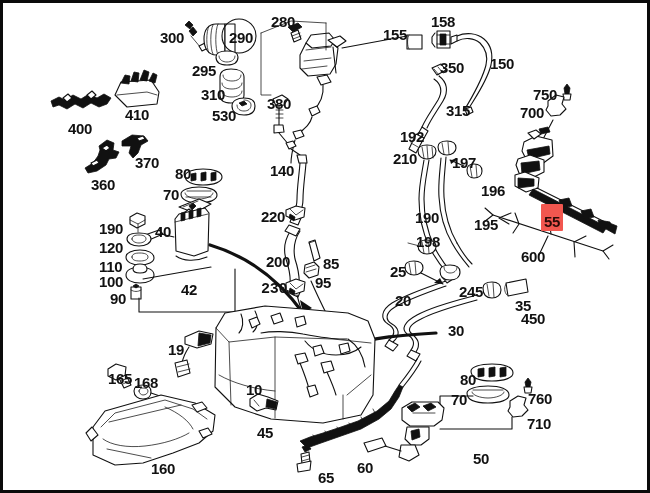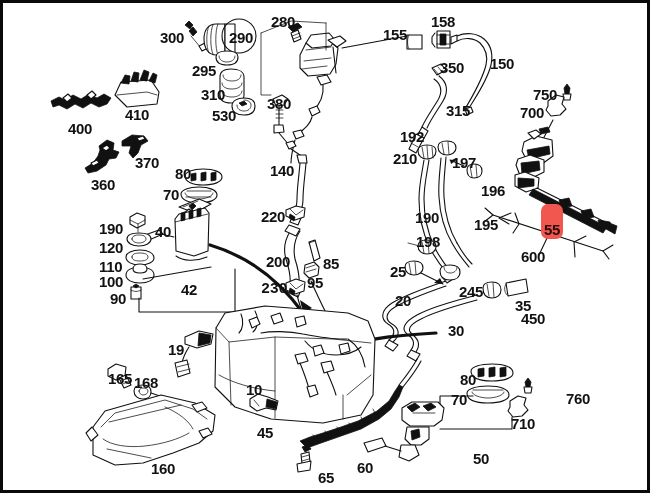--- a/index.html
+++ b/index.html
@@ -9,22 +9,22 @@
     background:#ffffff;border:3px solid #0a0a0a;overflow:hidden;
   }
   #diagram{position:absolute;left:0;top:0;width:650px;height:493px;}
   .lbl{
     position:absolute;font-family:"Liberation Sans", sans-serif;
     font-weight:bold;color:#111111;white-space:nowrap;
     line-height:1;letter-spacing:-0.3px;
   }
   .lbl.s15{font-size:15px;}
   .hl{
-    background:#f2574f;color:#2b0b08;padding:18px 3px 2px 3px;
-    border-radius:7px;
+    background:#f2574f;color:#2b0b08;padding:10px 3px 2px 3px;
+    border-radius:1px;
   }
   svg{display:block;}
   .pt{fill:none;stroke:#111111;stroke-width:1.1;stroke-linecap:round;stroke-linejoin:round;}
   .ptf{fill:#ffffff;stroke:#111111;stroke-width:1.1;stroke-linejoin:round;stroke-linecap:round;}
   .dk{fill:#111111;stroke:#111111;stroke-width:0.8;stroke-linejoin:round;}
   .thin{fill:none;stroke:#111111;stroke-width:0.75;stroke-linecap:round;}
   .arrw{fill:#111111;}
   .fat{fill:none;stroke:#111111;stroke-width:3.2;stroke-linecap:round;}
 </style>
 </head>
@@ -520,21 +520,21 @@
     <span class="lbl s15" style="left:96px;top:218px;">190</span>
     <span class="lbl s15" style="left:152px;top:221px;">40</span>
     <span class="lbl s15" style="left:96px;top:237px;">120</span>
     <span class="lbl s15" style="left:96px;top:256px;">110</span>
     <span class="lbl s15" style="left:96px;top:271px;">100</span>
     <span class="lbl s15" style="left:107px;top:288px;">90</span>
     <span class="lbl s15" style="left:178px;top:279px;">42</span>
     <span class="lbl s15" style="left:263px;top:251px;">200</span>
     <span class="lbl s15" style="left:258px;top:279px;font-family:Liberation Mono, monospace;">230</span>
     <span class="lbl s15" style="left:320px;top:253px;">85</span>
-    <span class="lbl s15" style="left:304px;top:272px;">95</span>
+    <span class="lbl s15" style="left:312px;top:272px;">95</span>
     <span class="lbl s15" style="left:412px;top:207px;">190</span>
     <span class="lbl s15" style="left:413px;top:231px;">198</span>
     <span class="lbl s15" style="left:471px;top:214px;">195</span>
     <span class="lbl s15 hl" style="left:538px;top:201px;">55</span>
     <span class="lbl s15" style="left:518px;top:246px;">600</span>
     <span class="lbl s15" style="left:387px;top:261px;">25</span>
     <span class="lbl s15" style="left:456px;top:281px;">245</span>
     <span class="lbl s15" style="left:484px;top:308px;margin-left:34px;">450</span>
     <span class="lbl s15" style="left:512px;top:295px;">35</span>
     <span class="lbl s15" style="left:392px;top:290px;">20</span>
@@ -542,18 +542,18 @@
     <span class="lbl s15" style="left:243px;top:379px;">10</span>
     <span class="lbl s15" style="left:165px;top:339px;">19</span>
     <span class="lbl s15" style="left:105px;top:368px;">165</span>
     <span class="lbl s15" style="left:131px;top:372px;">168</span>
     <span class="lbl s15" style="left:148px;top:458px;">160</span>
     <span class="lbl s15" style="left:254px;top:422px;">45</span>
     <span class="lbl s15" style="left:315px;top:467px;">65</span>
     <span class="lbl s15" style="left:354px;top:449px;margin-top:8px;">60</span>
     <span class="lbl s15" style="left:457px;top:369px;">80</span>
     <span class="lbl s15" style="left:448px;top:389px;">70</span>
-    <span class="lbl s15" style="left:563px;top:388px;">760</span>
-    <span class="lbl s15" style="left:508px;top:413px;">710</span>
+    <span class="lbl s15" style="left:525px;top:388px;">760</span>
+    <span class="lbl s15" style="left:524px;top:413px;">710</span>
     <span class="lbl s15" style="left:470px;top:448px;">50</span>
   </div>
 
 </div>
 
 </body></html>

